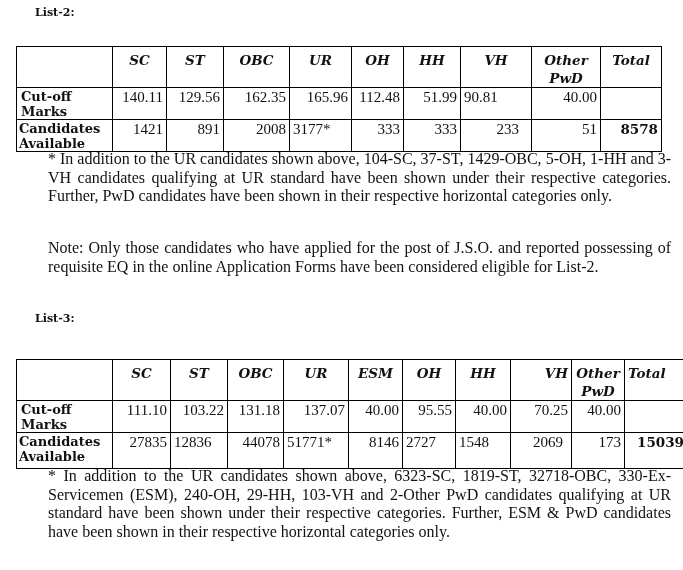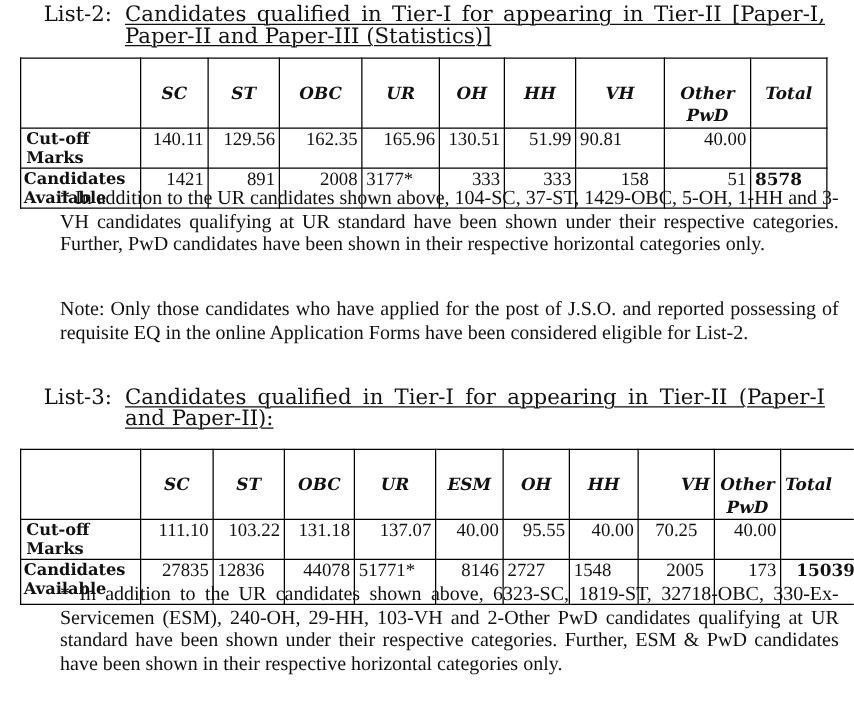--- a/index.html
+++ b/index.html
@@ -3,36 +3,36 @@
 <meta charset="utf-8">
 <style>
   html, body { margin: 0; padding: 0; background: #ffffff; }
   body {
     width: 683px; height: 570px; position: relative; overflow: hidden;
     font-family: "DejaVu Serif", "Liberation Serif", serif;
     color: #111;
   }
   .heading {
     position: absolute; left: 35px;
-    font-family: "DejaVu Serif", serif; font-weight: normal;
-    font-size: 17px; line-height: 17px; letter-spacing: 0px;
+    font-family: "DejaVu Serif", serif; font-weight: bold;
+    font-size: 11px; line-height: 17px; letter-spacing: 0px;
   }
   .heading .list-label { position: absolute; left: 0; top: 0; white-space: nowrap; }
   .heading .title { position: absolute; left: 65px; top: 0; text-decoration: underline; text-decoration-thickness: 1px; text-underline-offset: 2px; text-align: justify; text-align-last: left; }
   table.cutoff {
     position: absolute; border-collapse: collapse; table-layout: fixed;
     font-size: 13.5px;
   }
   table.cutoff td, table.cutoff th {
     border: 1px solid #000; padding: 0 3px; vertical-align: top;
     overflow: hidden;
   }
   table.cutoff th {
     font-family: "DejaVu Serif", serif; font-style: italic; font-weight: bold;
-    font-size: 13.5px; text-align: center; line-height: 18px; padding-top: 19px;
+    font-size: 13.5px; text-align: center; line-height: 18px; padding-top: 4px;
   }
   table.cutoff td.rowlabel {
     font-family: "DejaVu Serif", serif; font-weight: bold; font-size: 13px;
     text-align: left; line-height: 15px; padding-left: 4px; padding-top: 1px;
   }
   table.cutoff td.rowlabel.cand { padding-left: 2px; }
   table.cutoff td.val {
     font-family: "Liberation Serif", serif; font-size: 15px; text-align: right;
     line-height: 18px; padding-top: 0px;
   }
@@ -43,21 +43,20 @@
     position: absolute; left: 48px; width: 623px;
     font-family: "Liberation Serif", serif; font-size: 16px; line-height: 18.7px;
     text-align: justify; text-align-last: left; margin: 0;
   }
 </style>
 </head>
 <body>
 
 <div class="heading" style="top:4px; width:625px; height:36px;">
   <span class="list-label">List-2:</span>
-  <span class="title" style="width:560px; display:block;">Candidates qualified in Tier-I for appearing in Tier-II [Paper-I, Paper-II and Paper-III (Statistics)]</span>
 </div>
 
 <table class="cutoff" style="left:16px; top:46px; width:645px;">
   <colgroup>
     <col style="width:96px">
       <col style="width:54px">
       <col style="width:57px">
       <col style="width:66px">
       <col style="width:62px">
       <col style="width:52px">
@@ -78,48 +77,47 @@
     <th>VH</th>
     <th>Other PwD</th>
     <th>Total</th>
   </tr>
   <tr style="height:31px;">
     <td class="rowlabel">Cut-off Marks</td>
     <td class="val">140.11</td>
     <td class="val">129.56</td>
     <td class="val">162.35</td>
     <td class="val">165.96</td>
-    <td class="val">130.51</td>
+    <td class="val">112.48</td>
     <td class="val">51.99</td>
     <td class="val" style="text-align:left;">90.81</td>
     <td class="val">40.00</td>
     <td class="val"></td>
   </tr>
   <tr style="height:32px;">
     <td class="rowlabel cand">Candidates Available</td>
     <td class="val">1421</td>
     <td class="val">891</td>
     <td class="val">2008</td>
     <td class="val" style="text-align:left;">3177*</td>
     <td class="val">333</td>
     <td class="val">333</td>
-    <td class="val" style="text-align:right; padding-right:12px;">158</td>
+    <td class="val" style="text-align:right; padding-right:12px;">233</td>
     <td class="val">51</td>
-    <td class="val bold" style="text-align:left;">8578</td>
+    <td class="val bold" style="text-align:right;">8578</td>
   </tr>
 </tbody>
   </table>
 
 <p class="para" style="top:150px;">* In addition to the UR candidates shown above, 104-SC, 37-ST, 1429-OBC, 5-OH, 1-HH and 3-VH candidates qualifying at UR standard have been shown under their respective categories. Further, PwD candidates have been shown in their respective horizontal categories only.</p>
 
 <p class="para" style="top:239px;">Note: Only those candidates who have applied for the post of J.S.O. and reported possessing of requisite EQ in the online Application Forms have been considered eligible for List-2.</p>
 
 <div class="heading" style="top:310px; width:625px; height:36px;">
   <span class="list-label">List-3:</span>
-  <span class="title" style="width:560px; display:block;">Candidates qualified in Tier-I for appearing in Tier-II (Paper-I and Paper-II):</span>
 </div>
 
 <table class="cutoff" style="left:16px; top:359px; width:668px;">
   <colgroup>
     <col style="width:96px">
       <col style="width:58px">
       <col style="width:57px">
       <col style="width:56px">
       <col style="width:65px">
       <col style="width:54px">
@@ -145,33 +143,33 @@
   </tr>
   <tr style="height:32px;">
     <td class="rowlabel">Cut-off Marks</td>
     <td class="val">111.10</td>
     <td class="val">103.22</td>
     <td class="val">131.18</td>
     <td class="val">137.07</td>
     <td class="val">40.00</td>
     <td class="val">95.55</td>
     <td class="val">40.00</td>
-    <td class="val" style="text-align:center;">70.25</td>
+    <td class="val" style="text-align:right;">70.25</td>
     <td class="val">40.00</td>
     <td class="val"></td>
   </tr>
   <tr style="height:36px;">
     <td class="rowlabel cand">Candidates Available</td>
     <td class="val" style="text-align:right;">27835</td>
     <td class="val" style="text-align:left;">12836</td>
     <td class="val" style="text-align:right;">44078</td>
     <td class="val" style="text-align:left;">51771*</td>
     <td class="val">8146</td>
     <td class="val" style="text-align:left;">2727</td>
     <td class="val" style="text-align:left;">1548</td>
-    <td class="val" style="text-align:right; padding-right:8px;">2005</td>
+    <td class="val" style="text-align:right; padding-right:8px;">2069</td>
     <td class="val">173</td>
     <td class="val bold" style="text-align:left; padding-left:12px;">150396</td>
   </tr>
 </tbody>
   </table>
 
 <p class="para" style="top:467px;">* In addition to the UR candidates shown above, 6323-SC, 1819-ST, 32718-OBC, 330-Ex-Servicemen (ESM), 240-OH, 29-HH, 103-VH and 2-Other PwD candidates qualifying at UR standard have been shown under their respective categories. Further, ESM &amp; PwD candidates have been shown in their respective horizontal categories only.</p>
 
 </body></html>

